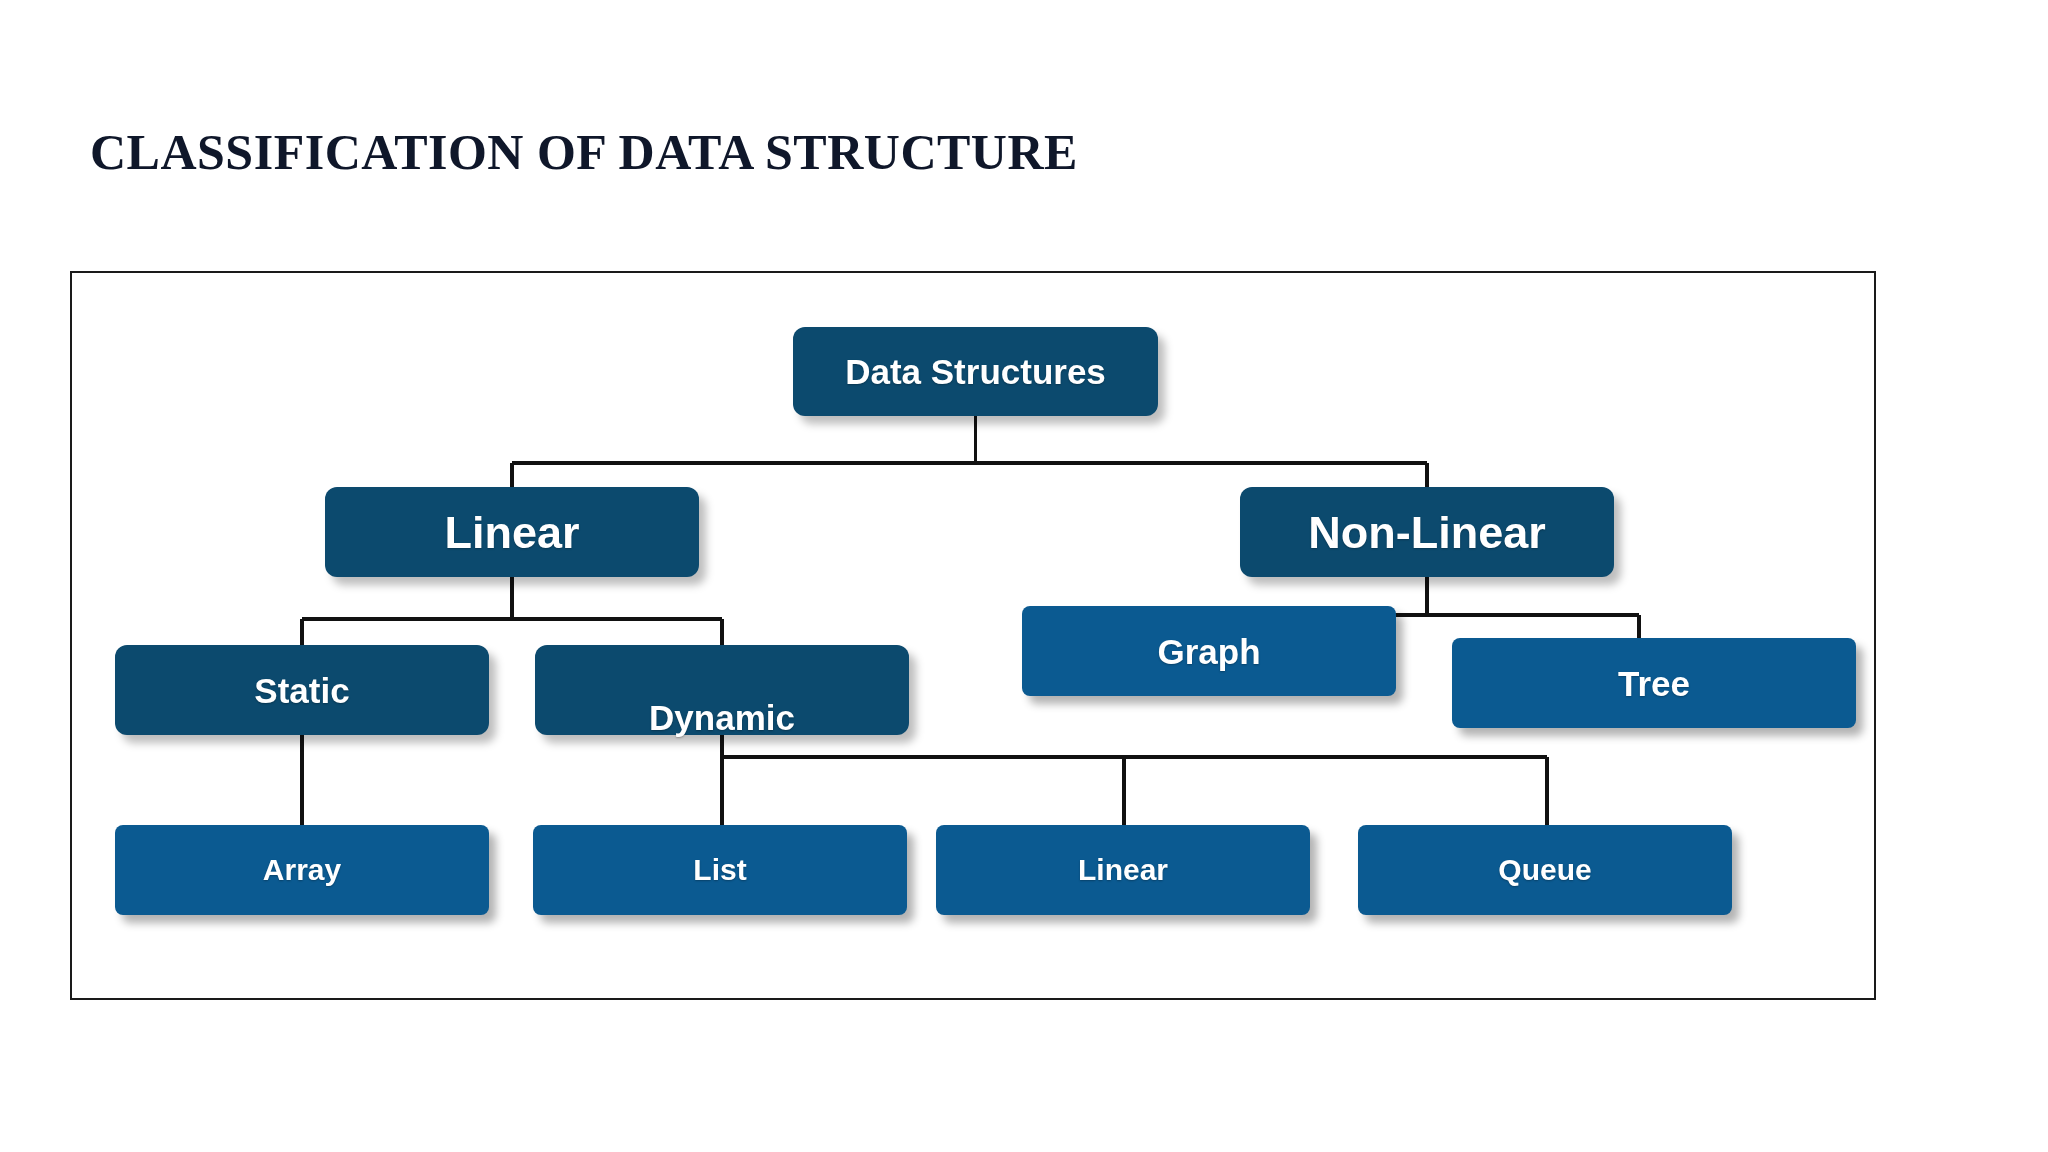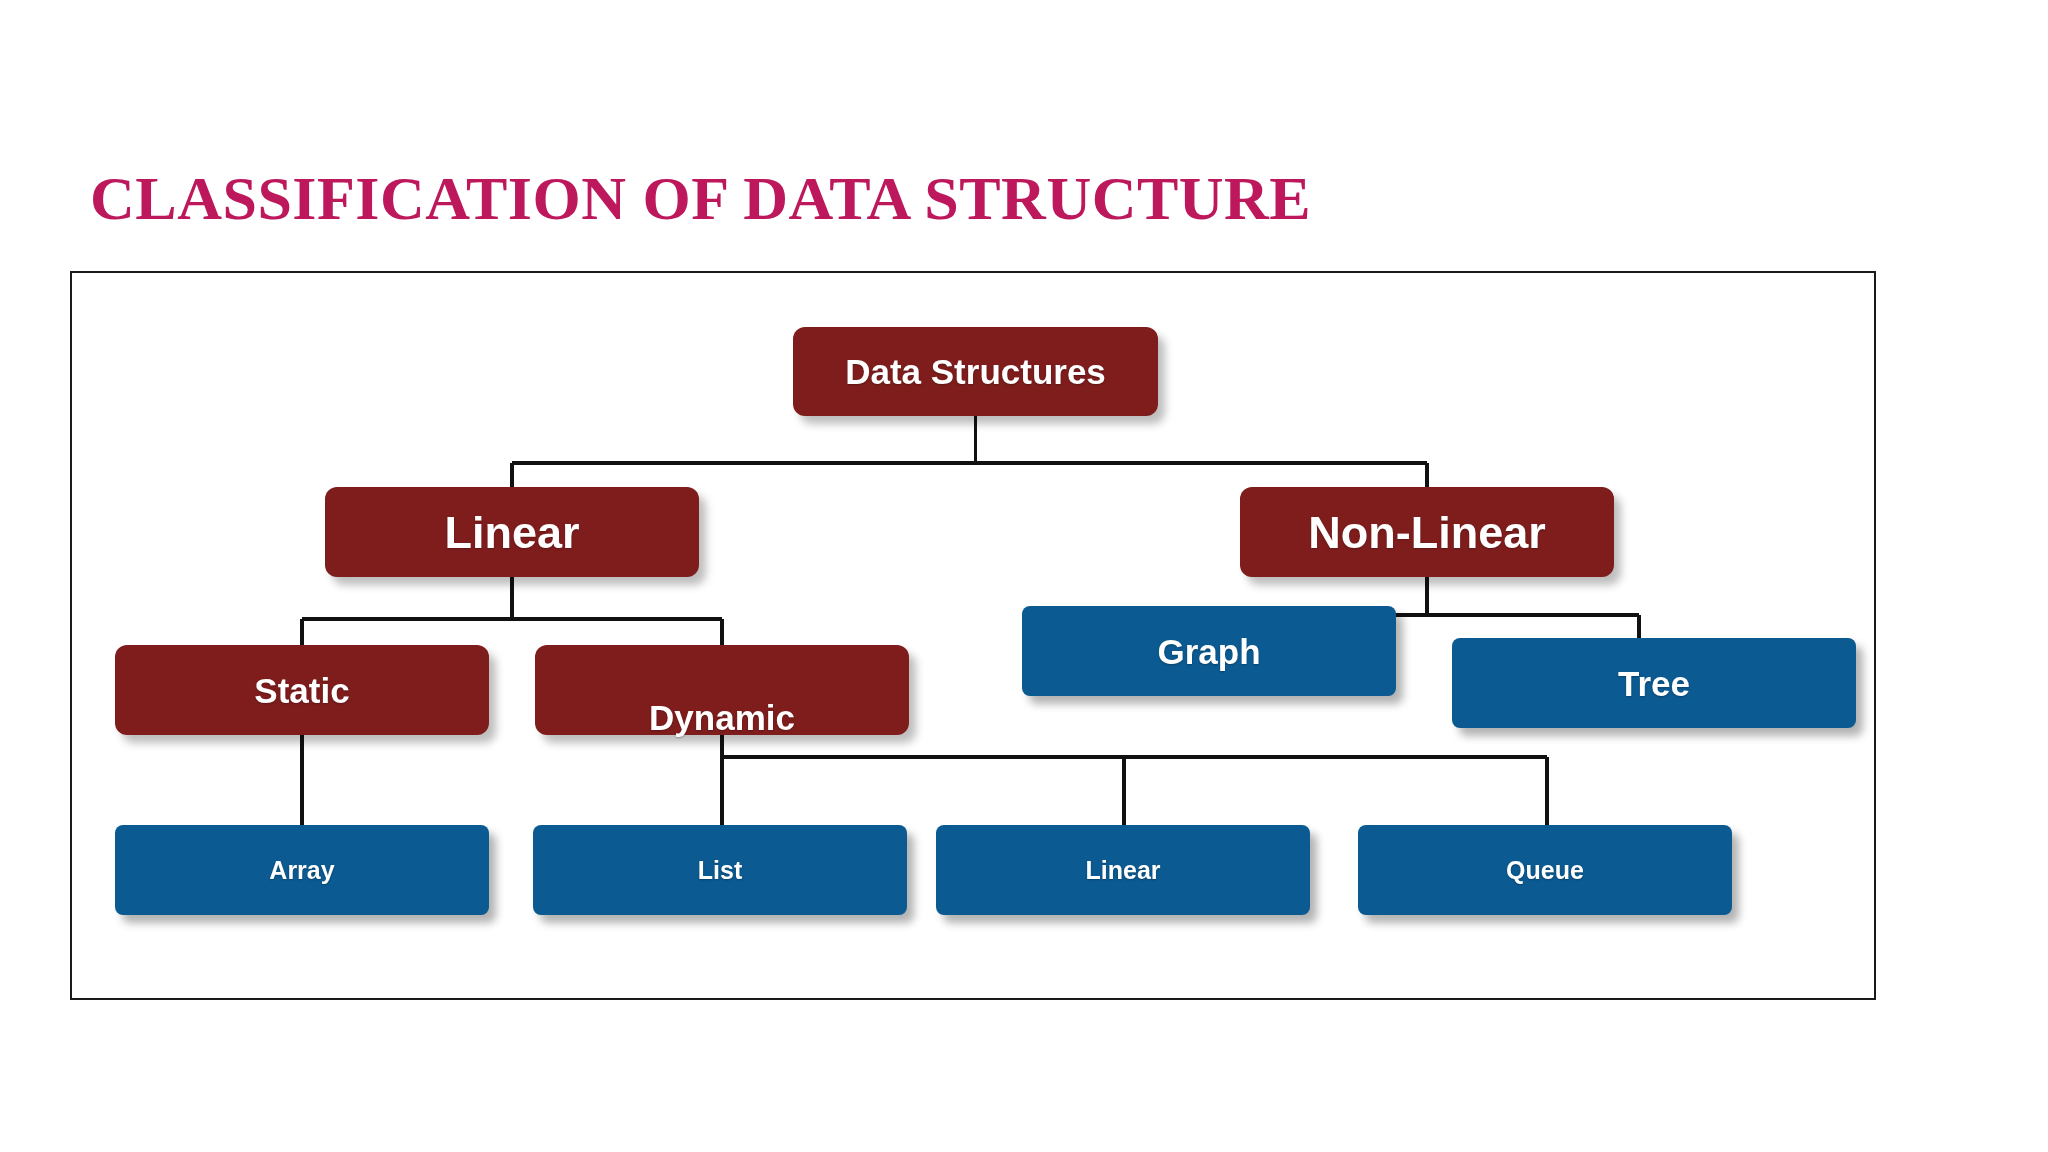--- a/index.html
+++ b/index.html
@@ -17,26 +17,25 @@
     font-family: "Liberation Sans", sans-serif;
   }
 
   
   #page-title {
     position: absolute;
     left: 90px;
     top: 125px;
     font-family: "Liberation Serif", serif;
     font-weight: bold;
-    font-size: 62px;
+    font-size: 50px;
     letter-spacing: 0.5px;
-    color: #be185d;
+    color: #0f172a;
     white-space: nowrap;
     line-height: 1.1;
-    margin-top: 39px;
   }
 
   
   #diagram-frame {
     position: absolute;
     left: 70px;
     top: 271px;
     width: 1806px;
     height: 729px;
     border: 2px solid #1a1a1a;
@@ -74,35 +73,35 @@
     text-align: center;
     white-space: nowrap;
     user-select: none;
   }
   .node .node-label {
     display: block;
     line-height: 1;
     text-shadow: 0 1px 2px rgba(0,0,0,0.28);
   }
   .node.light {
-    background: #7f1d1d;
+    background: #0c4a6e;
     border-radius: 12px;
     box-shadow: 7px 8px 9px rgba(0,0,0,0.26);
   }
   .node.dark {
     background: #0b5a91;
     border-radius: 8px;
     box-shadow: 7px 8px 9px rgba(0,0,0,0.30);
   }
 
   
   .tier-root  { font-size: 35px; }
   .tier-two   { font-size: 45px; }
   .tier-three { font-size: 35px; }
-  .tier-four  { font-size: 25px; }
+  .tier-four  { font-size: 30px; }
 </style>
 </head>
 <body>
 
 <div id="page">
 
   <div id="page-title">CLASSIFICATION OF DATA STRUCTURE</div>
 
   <div id="diagram-frame"></div>
 

